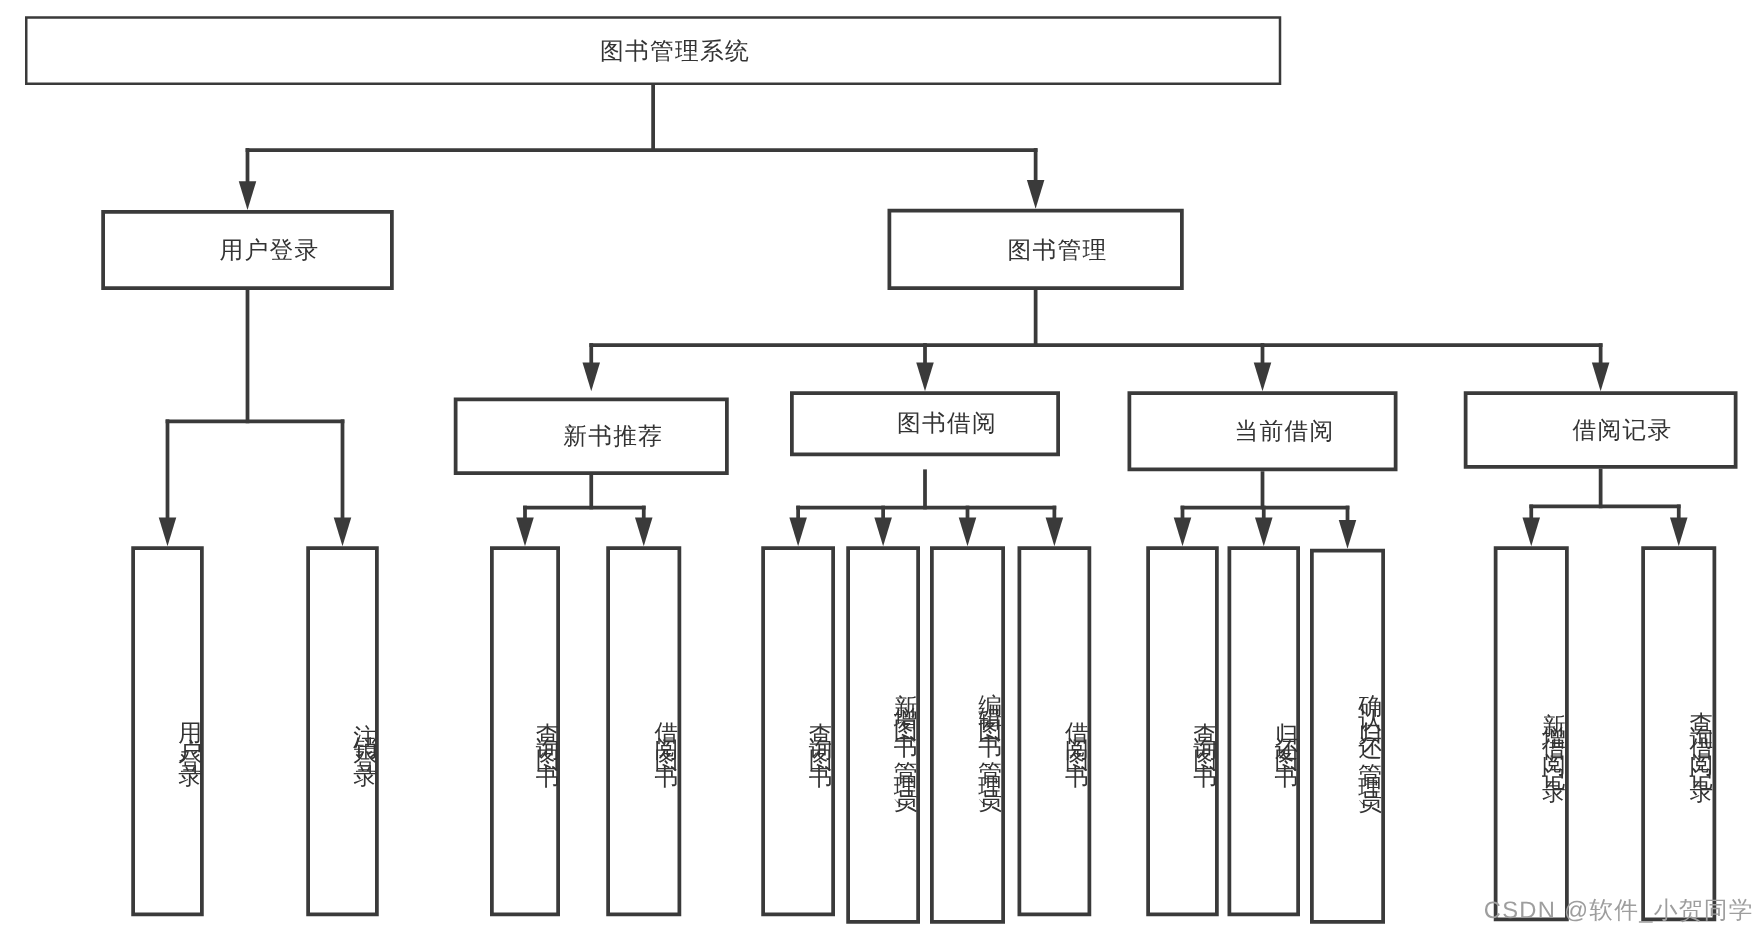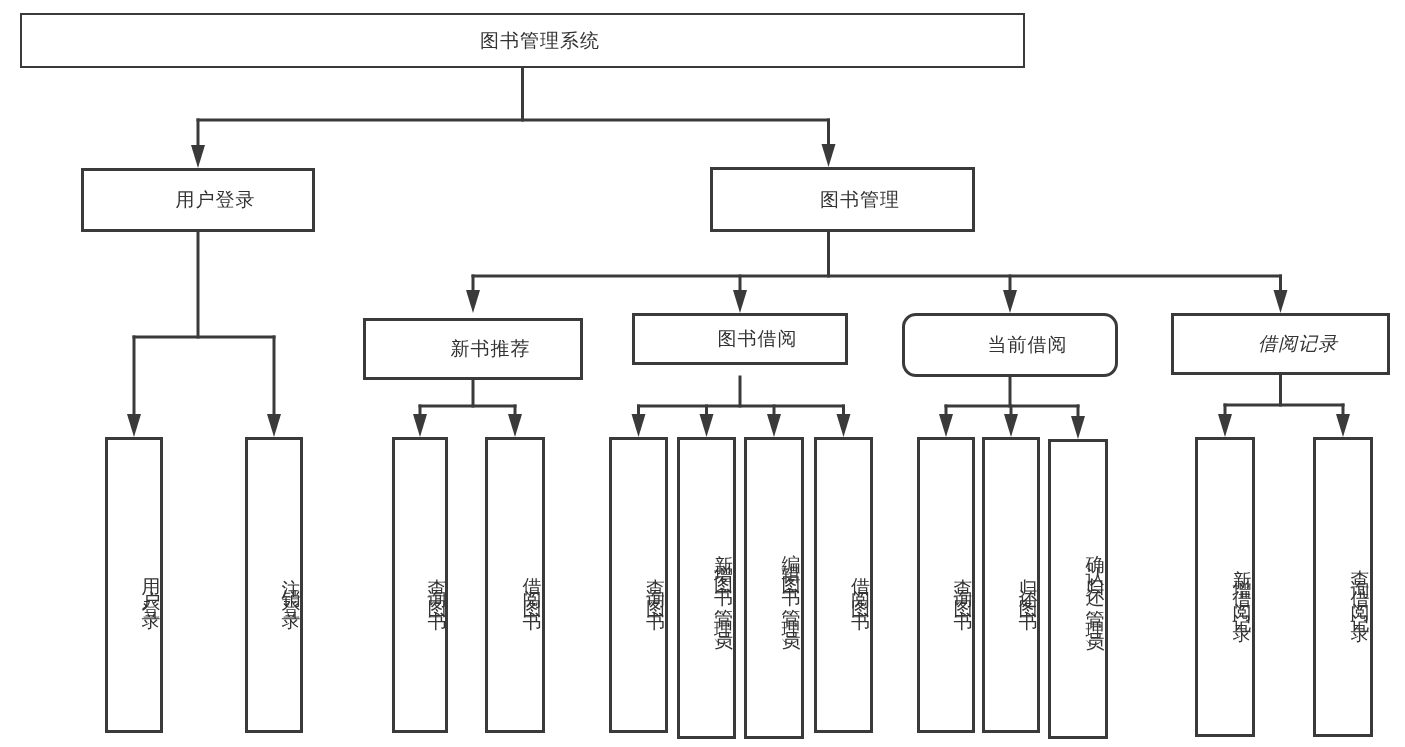--- a/index.html
+++ b/index.html
@@ -114,33 +114,33 @@
         <polygon points="1336,414 1350,414 1343,437" fill="#3a3a3a"></polygon>
       </g>
     </svg>
   <div id="nodes">
       <div class="node h root" style="left: 20px; top: 13px; width: 1005px; height: 55px;">
         <span class="label">图书管理系统</span>
       </div>
       <div class="node h" style="left: 81px; top: 168px; width: 234px; height: 64px;">
         <span class="label">用户登录</span>
       </div>
-      <div class="node h" style="left: 710px; top: 167px; width: 265px; height: 65px;">
+      <div class="node h" style="left: 710px; top: 167px; width: 237px; height: 65px;">
         <span class="label">图书管理</span>
       </div>
       <div class="node h" style="left: 363px; top: 318px; width: 220px; height: 62px; text-align: right;">
         <span class="label">新书推荐</span>
       </div>
       <div class="node h" style="left: 632px; top: 313px; width: 216px; height: 52px;">
         <span class="label">图书借阅</span>
       </div>
-      <div class="node h" style="left: 902px; top: 313px; width: 216px; height: 64px; border-radius: 14px;">
+      <div class="node h" style="left: 902px; top: 313px; width: 216px; height: 64px;">
         <span class="label">当前借阅</span>
       </div>
-      <div class="node h" style="left: 1171px; top: 313px; width: 219px; height: 62px; font-style: italic;">
+      <div class="node h" style="left: 1171px; top: 313px; width: 219px; height: 62px;">
         <span class="label">借阅记录</span>
       </div>
       <div class="node v" style="left: 105px; top: 437px; width: 58px; height: 296px;">
         <span class="label">用户登录</span>
       </div>
       <div class="node v" style="left: 245px; top: 437px; width: 58px; height: 296px;">
         <span class="label">注销登录</span>
       </div>
       <div class="node v" style="left: 392px; top: 437px; width: 56px; height: 296px;">
         <span class="label">查询图书</span>
@@ -169,13 +169,14 @@
       <div class="node v" style="left: 1048px; top: 439px; width: 60px; height: 300px;">
         <span class="label">确认归还（管理员）</span>
       </div>
       <div class="node v" style="left: 1195px; top: 437px; width: 60px; height: 300px;">
         <span class="label">新增借阅记录</span>
       </div>
       <div class="node v" style="left: 1313px; top: 437px; width: 60px; height: 300px;">
         <span class="label">查询借阅记录</span>
       </div>
     </div>
+  <div class="watermark">CSDN @软件_小贺同学</div>
 </div>
 
 </body></html>

